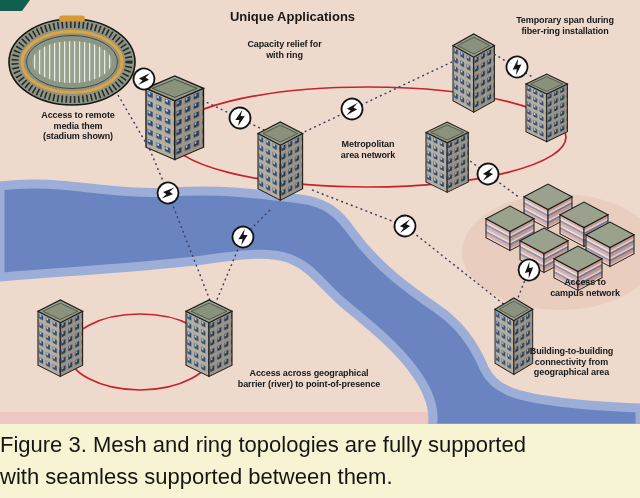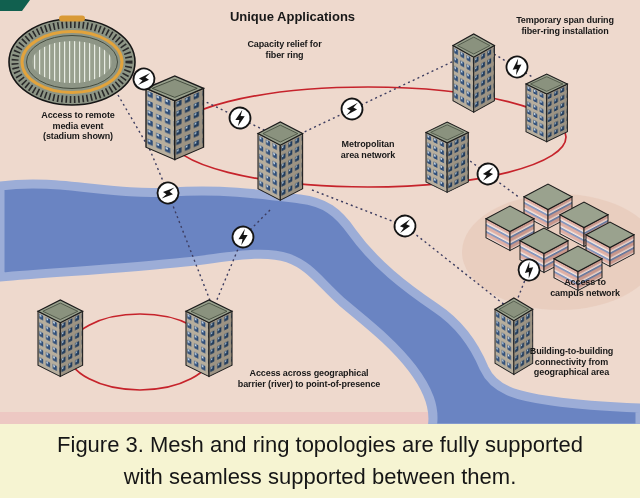--- a/index.html
+++ b/index.html
@@ -12,21 +12,21 @@
   .lbl.title{font-size:13px;font-weight:700;letter-spacing:0;}
   #l-title{left:205px;top:9px;width:175px;}
   #l-cap{left:222px;top:39px;width:125px;}
   #l-temp{left:494px;top:15px;width:142px;text-align:center;}
   #l-stad{left:16px;top:110px;width:124px;}
   #l-metro{left:309px;top:139px;width:118px;}
   #l-campus{left:527px;top:277px;width:116px;}
   #l-b2b{left:505px;top:346px;width:133px;}
   #l-river{left:216px;top:368px;width:186px;}
   .caption{position:absolute;left:0;top:424px;width:640px;height:74px;background:#f6f4d2;
-           color:#161616;text-align:center;font-size:22px;line-height:32px;padding-top:5px;
+           color:#161616;font-size:22px;line-height:32px;padding-top:5px;
            box-sizing:border-box;}
 </style>
 </head>
 <body>
 
 <div class="screen">
   <div class="diagram">
     <svg width="640" height="424" viewBox="0 0 640 424">
       <defs>
         <pattern id="pw" width="7" height="10" patternUnits="userSpaceOnUse">
@@ -144,25 +144,25 @@
       <use href="#wicon" transform="translate(168,193) rotate(22)"></use>
       <use href="#wicon" transform="translate(243,237) rotate(-15)"></use>
       <use href="#wicon" transform="translate(405,226) rotate(8)"></use>
       <use href="#wicon" transform="translate(529,270) rotate(-25)"></use>
 
       <polygon points="0,0 30,0 22,11 0,11" fill="#11604f"></polygon>
     </svg>
 
     <div class="lbl title" id="l-title">Unique Applications</div>
     <div class="lbl" id="l-cap">Capacity relief for
-fiber ring</div>
+with ring</div>
     <div class="lbl" id="l-temp">Temporary span during
 fiber-ring installation</div>
     <div class="lbl" id="l-stad">Access to remote
-media event
+media them
 (stadium shown)</div>
     <div class="lbl" id="l-metro">Metropolitan
 area network</div>
     <div class="lbl" id="l-campus">Access to
 campus network</div>
     <div class="lbl" id="l-b2b">Building-to-building
 connectivity from
 geographical area</div>
     <div class="lbl" id="l-river">Access across geographical
 barrier (river) to point-of-presence</div>

